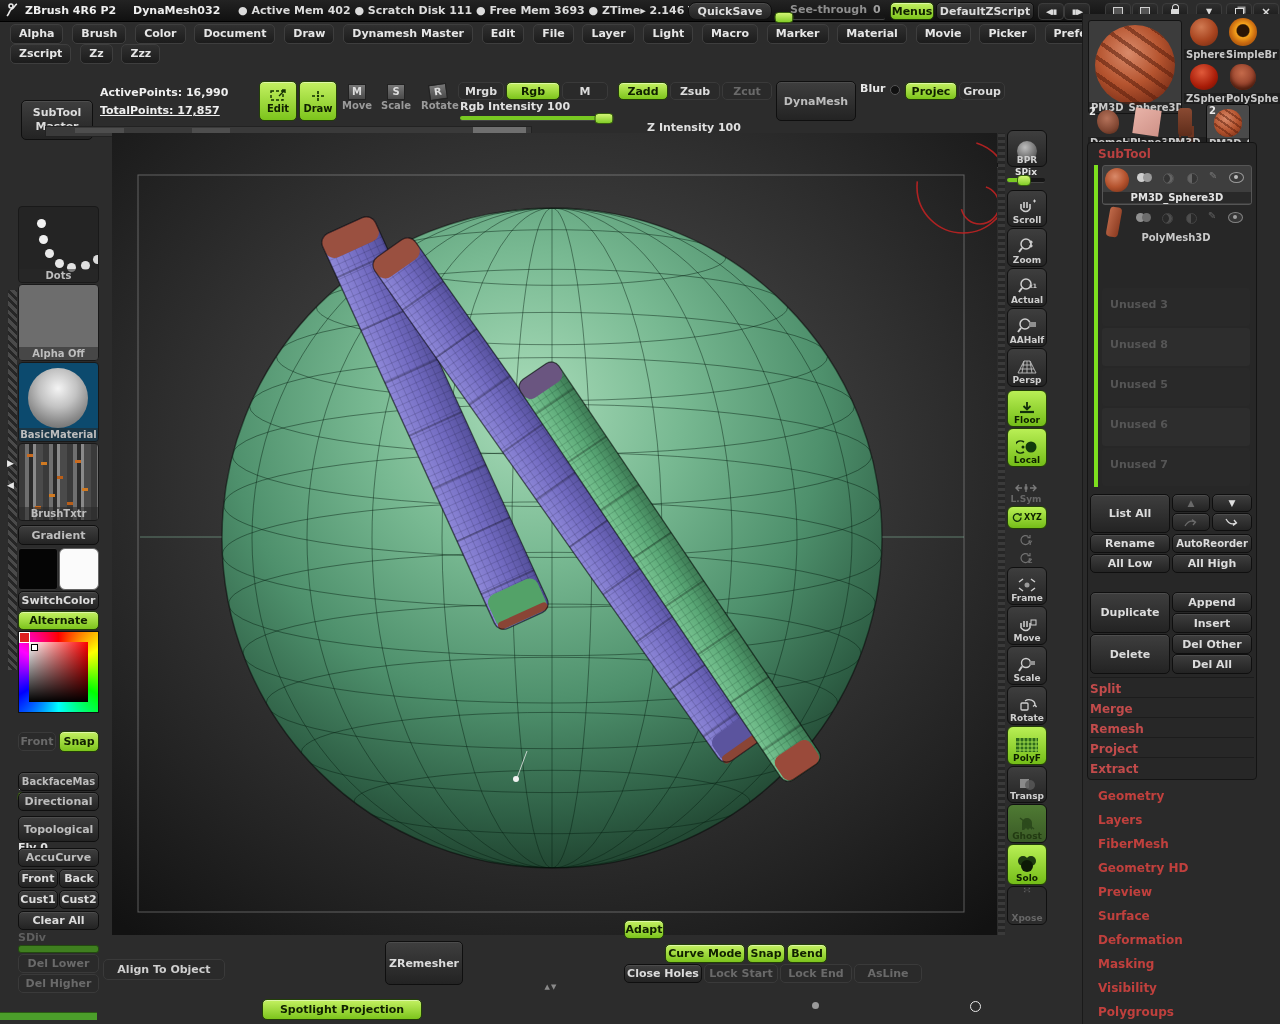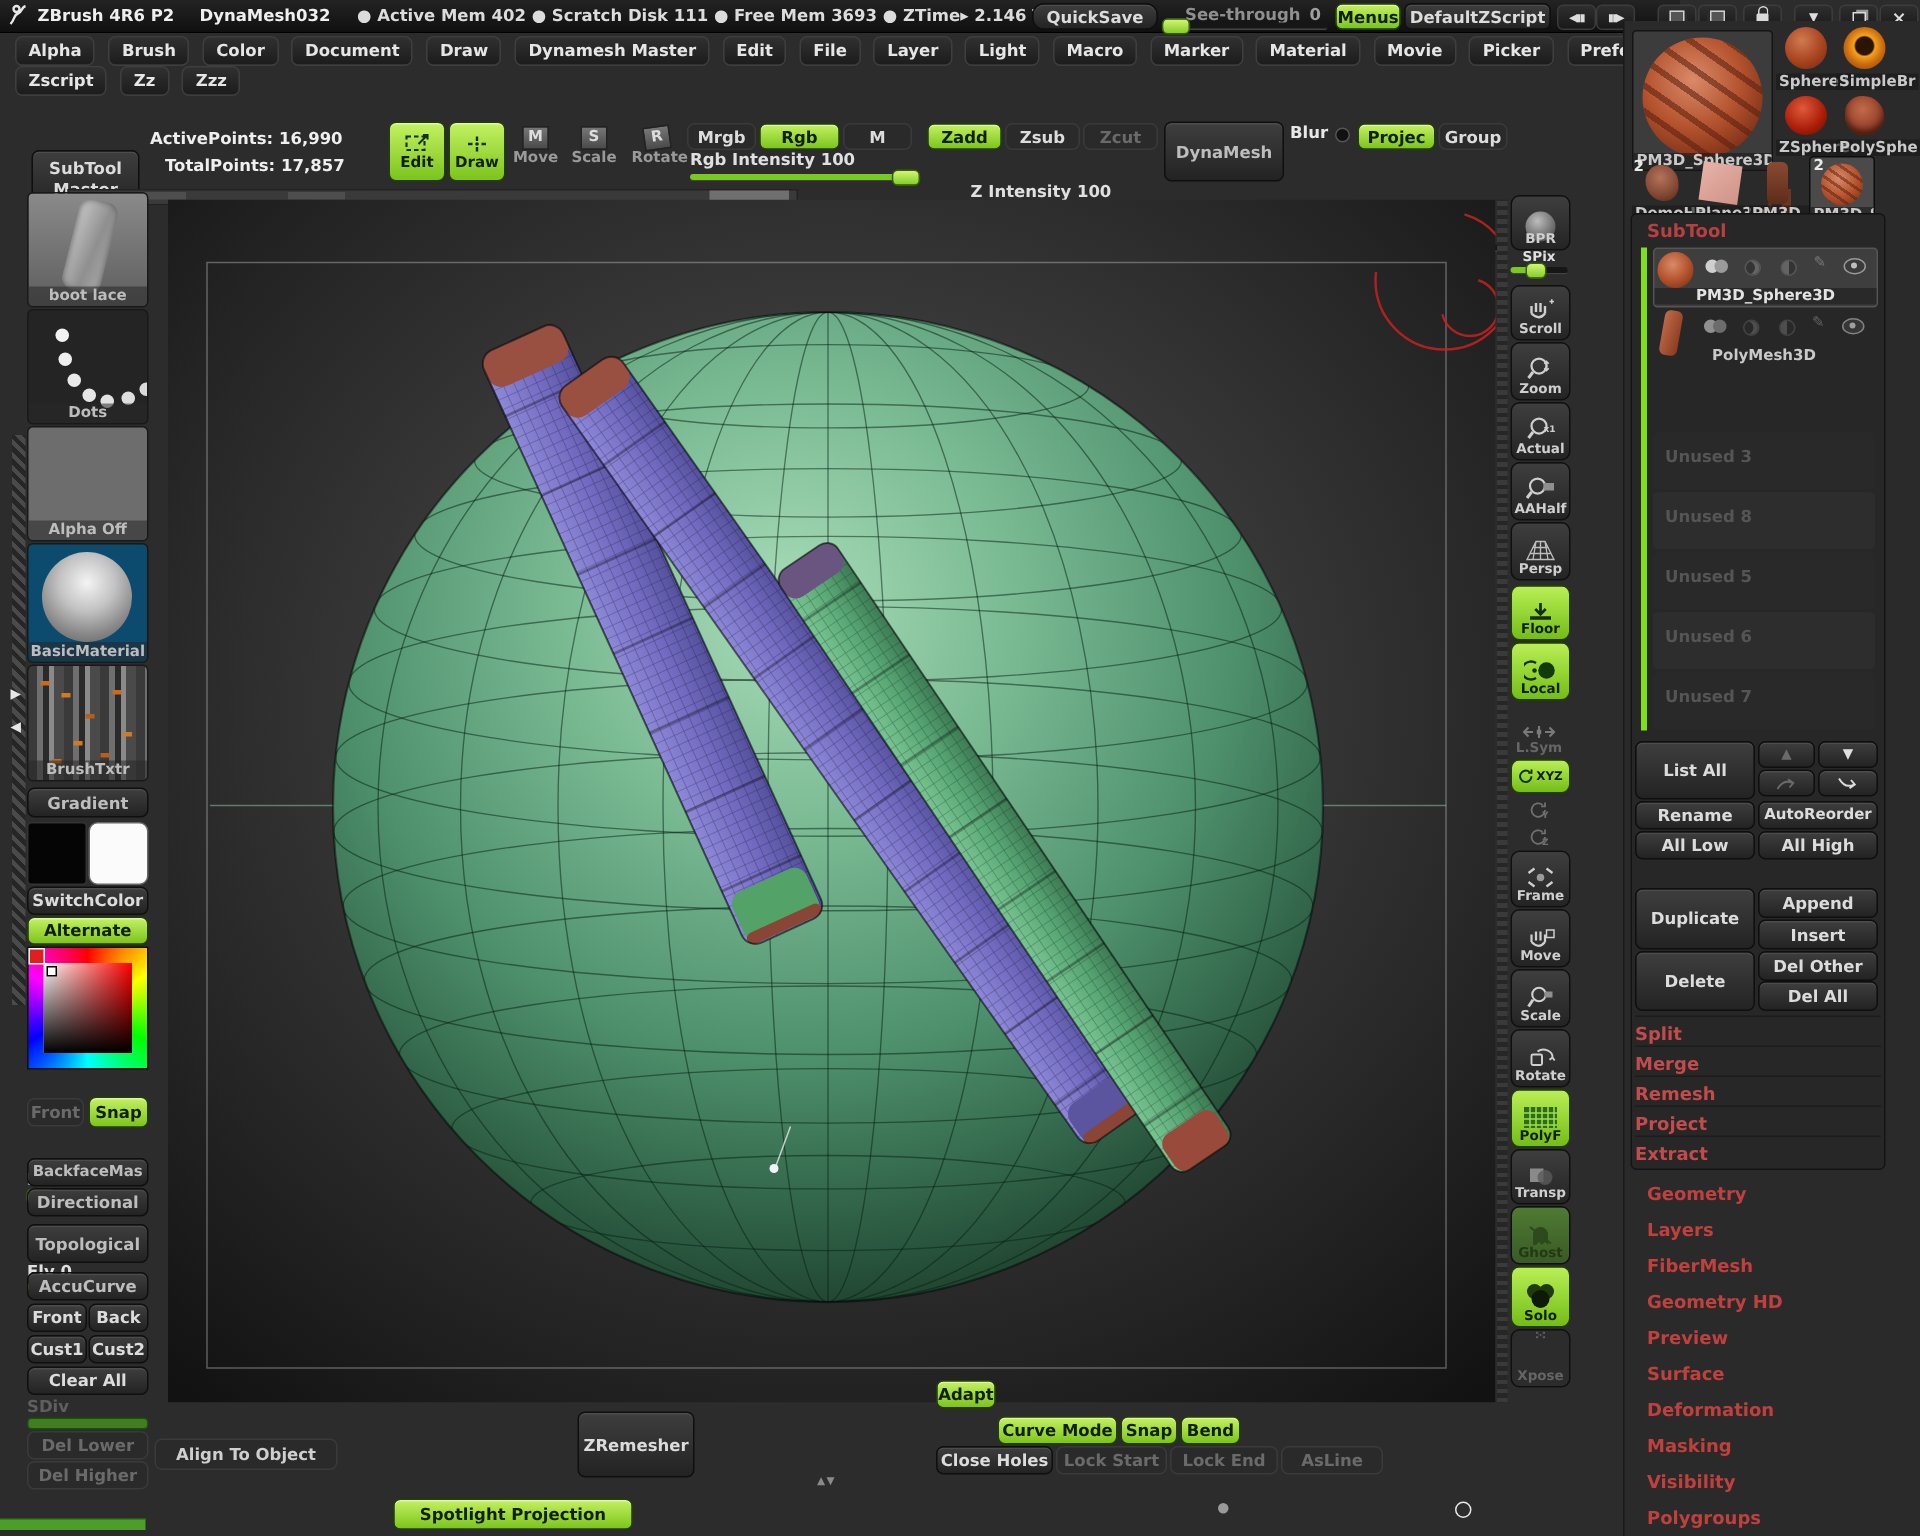--- a/index.html
+++ b/index.html
@@ -140,21 +140,21 @@
     <span class="pill">Zscript</span>
     <span class="pill">Zz</span>
     <span class="pill">Zzz</span>
   </div>
 
   <div class="abs btn" style="left:21px;top:100px;width:70px;height:38px;line-height:1.25;justify-content:flex-end;">
     <span>SubTool Master</span>
     <i style="position:absolute;right:2px;bottom:2px;width:0;height:0;border-left:7px solid transparent;border-bottom:7px solid #8a8a8a;"></i>
   </div>
   <div class="abs" style="left:100px;top:86px;color:#efefef;">ActivePoints: 16,990</div>
-  <div class="abs" style="left:110px;top:104px;color:#efefef;">TotalPoints: 17,857</div>
+  <div class="abs" style="left:100px;top:104px;color:#efefef;text-decoration:underline;">TotalPoints: 17,857</div>
 
   <div class="abs" style="left:45px;top:126px;width:485px;height:9px;background:#3a3a3a;border:1px solid #222;">
     <div class="abs" style="left:6%;top:1px;width:10%;height:5px;background:#4e4e4e;"></div>
     <div class="abs" style="left:30%;top:1px;width:8%;height:5px;background:#4e4e4e;"></div>
     <div class="abs" style="left:88%;top:0;width:11%;height:7px;background:#6f6f6f;"></div>
   </div>
 
   <div class="abs btn grn" style="left:259px;top:81px;width:36px;height:38px;flex-direction:column;">
     <svg width="18" height="14" viewBox="0 0 18 14">
         <rect x="2" y="2" width="12" height="9" fill="none" stroke="#123000" stroke-width="1.4" stroke-dasharray="3 2"></rect>
@@ -234,24 +234,20 @@
     <span>Group</span>
   </div>
   <div class="abs slider" style="left:903px;top:100px;width:100px;">
     <div class="slabel">Resolution 128</div>
     <div class="track" style="margin-top:3px;">
         <div class="fill" style="width:28%"></div>
         <div class="knob" style="left:28%"></div>
       </div>
   </div>
 
-  <div class="tile" style="top:128px;height:75px;background:linear-gradient(#8a8a8a,#5e5e5e);">
-    <div style="position:absolute;left:28px;top:4px;width:26px;height:62px;transform:rotate(14deg);border-radius:8px;background:linear-gradient(100deg,#c9c9c9,#8f8f8f 60%,#a8a8a8);box-shadow:inset 0 0 4px #555;"></div>
-    <div class="cap">boot lace</div>
-  </div>
 
   <div class="tile" style="top:206px;height:75px;background:#242424;">
     <i style="position:absolute;left:18px;top:12px;width:9px;height:9px;border-radius:50%;background:#f2f2f2;
        box-shadow:2px 16px 0 #efefef, 8px 30px 0 #eaeaea, 18px 40px 0 #e6e6e6, 30px 44px 0 #e2e2e2, 44px 42px 0 #dedede, 56px 36px 0 #dadada;"></i>
     <div class="cap">Dots</div>
   </div>
 
   <div class="tile" style="top:284px;height:75px;background:#6d6d6d;">
     <div class="cap">Alpha Off</div>
   </div>

